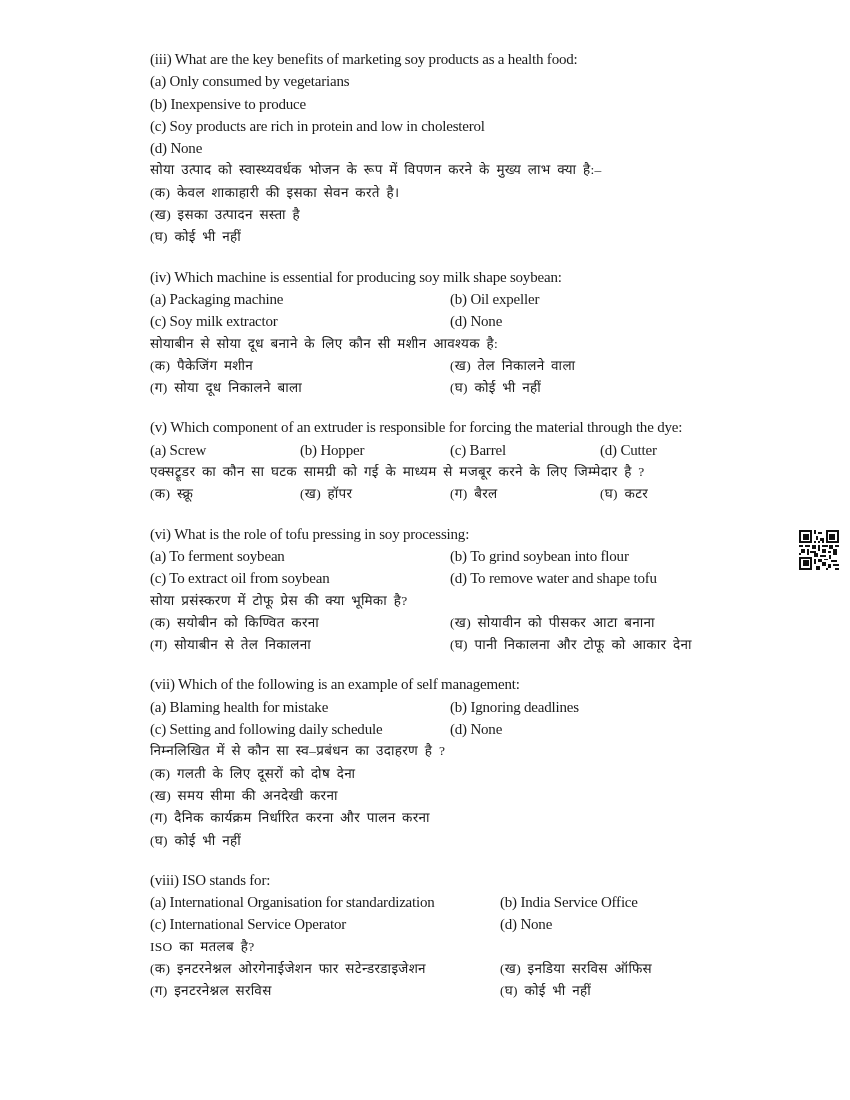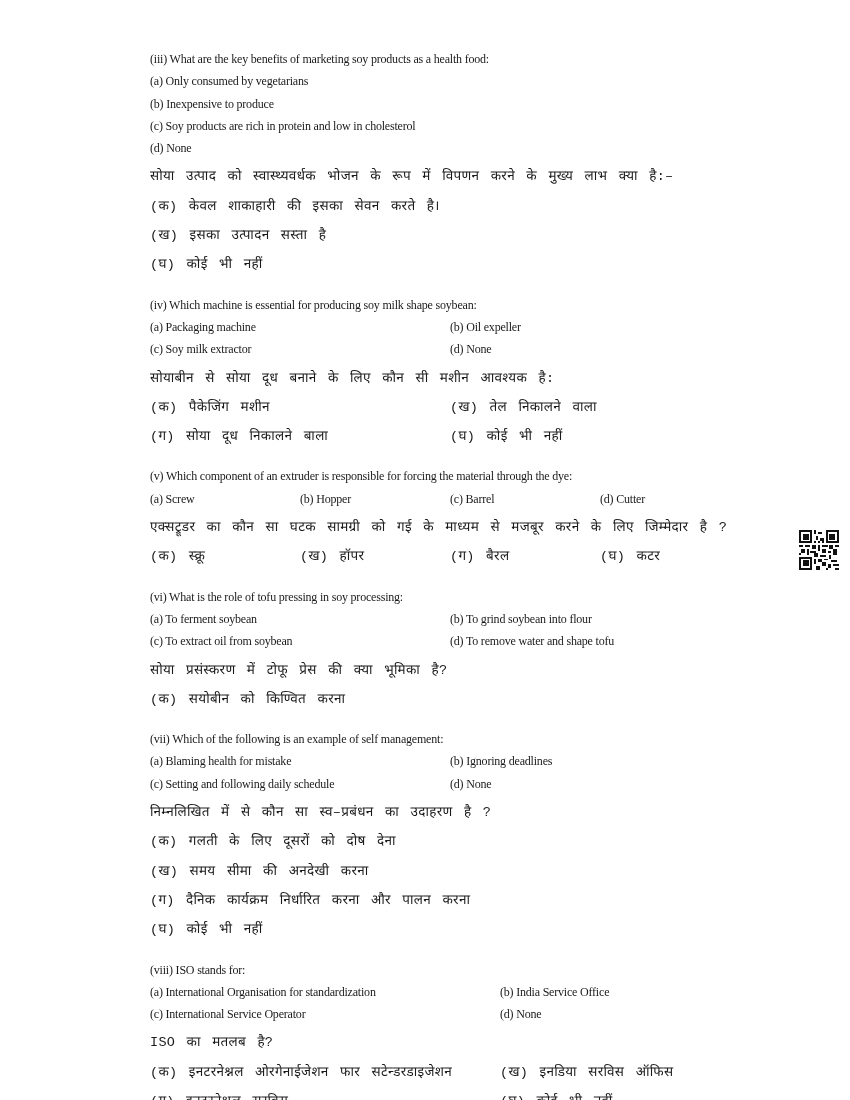--- a/index.html
+++ b/index.html
@@ -4,24 +4,24 @@
   <style>
     html, body { margin: 0; padding: 0; background: #ffffff; }
     body {
       width: 850px; height: 1100px; position: relative; overflow: hidden;
       font-family: "Liberation Serif", "DejaVu Serif", serif;
       color: #1a1a1a;
     }
     .page { position: absolute; left: 150px; top: 48px; width: 650px; }
     .q { margin-bottom: 17px; }
     .line {
-      height: 22.3px; line-height: 22.3px; font-size: 12px; white-space: nowrap;
+      height: 22.3px; line-height: 22.3px; font-size: 15px; white-space: nowrap;
       letter-spacing: -0.2px;
     }
-    .hi { font-family: Liberation Mono, monospace; font-size: 13.5px; letter-spacing: 0.3px; word-spacing: 3px; margin-top: 7px; }
+    .hi { font-family: Liberation Serif, serif; font-size: 13.5px; letter-spacing: 0.3px; word-spacing: 3px; }
     .row { display: flex; align-items: flex-end; }
     .c2a { width: 300px; }
     .c2a.wide { width: 350px; }
     .c4 { width: 150px; }
     .qr {
       position: absolute; left: 798px; top: 530px; width: 42px; height: 40px;
     }
   </style>
 </head>
 <body>
@@ -84,20 +84,25 @@
       <span class="c2a">(a) To ferment soybean</span>
       <span>(b) To grind soybean into flour</span>
     </div>
     <div class="line row">
       <span class="c2a">(c) To extract oil from soybean</span>
       <span>(d) To remove water and shape tofu</span>
     </div>
     <div class="line hi">सोया प्रसंस्करण में टोफू प्रेस की क्या भूमिका है?</div>
     <div class="line hi row">
       <span class="c2a">(क) सयोबीन को किण्वित करना</span>
+      <span>(ख) सोयावीन को पीसकर आटा बनाना</span>
+    </div>
+    <div class="line hi row">
+      <span class="c2a">(ग) सोयाबीन से तेल निकालना</span>
+      <span>(घ) पानी निकालना और टोफू को आकार देना</span>
     </div>
   </div>
 
   <div class="q">
     <div class="line">(vii) Which of the following is an example of self management:</div>
     <div class="line row">
       <span class="c2a">(a) Blaming health for mistake</span>
       <span>(b) Ignoring deadlines</span>
     </div>
     <div class="line row">

